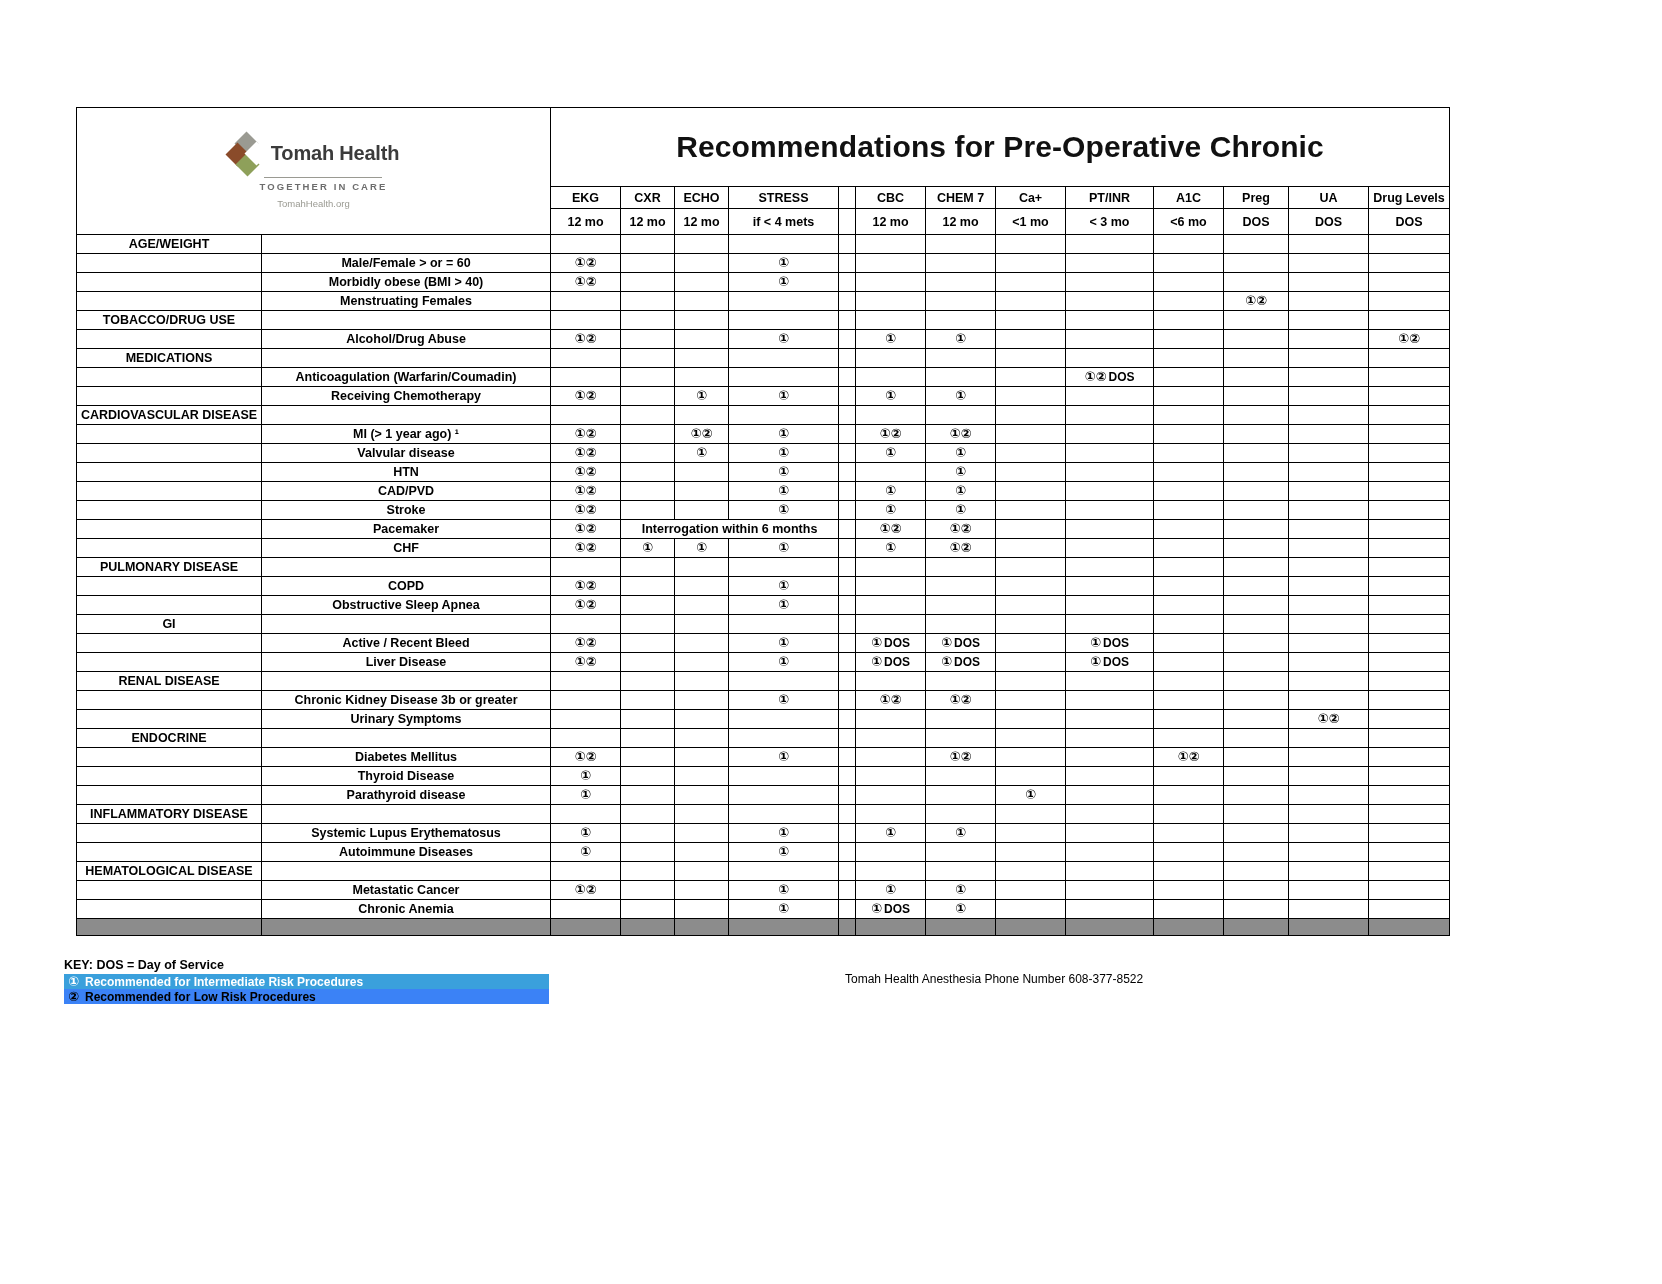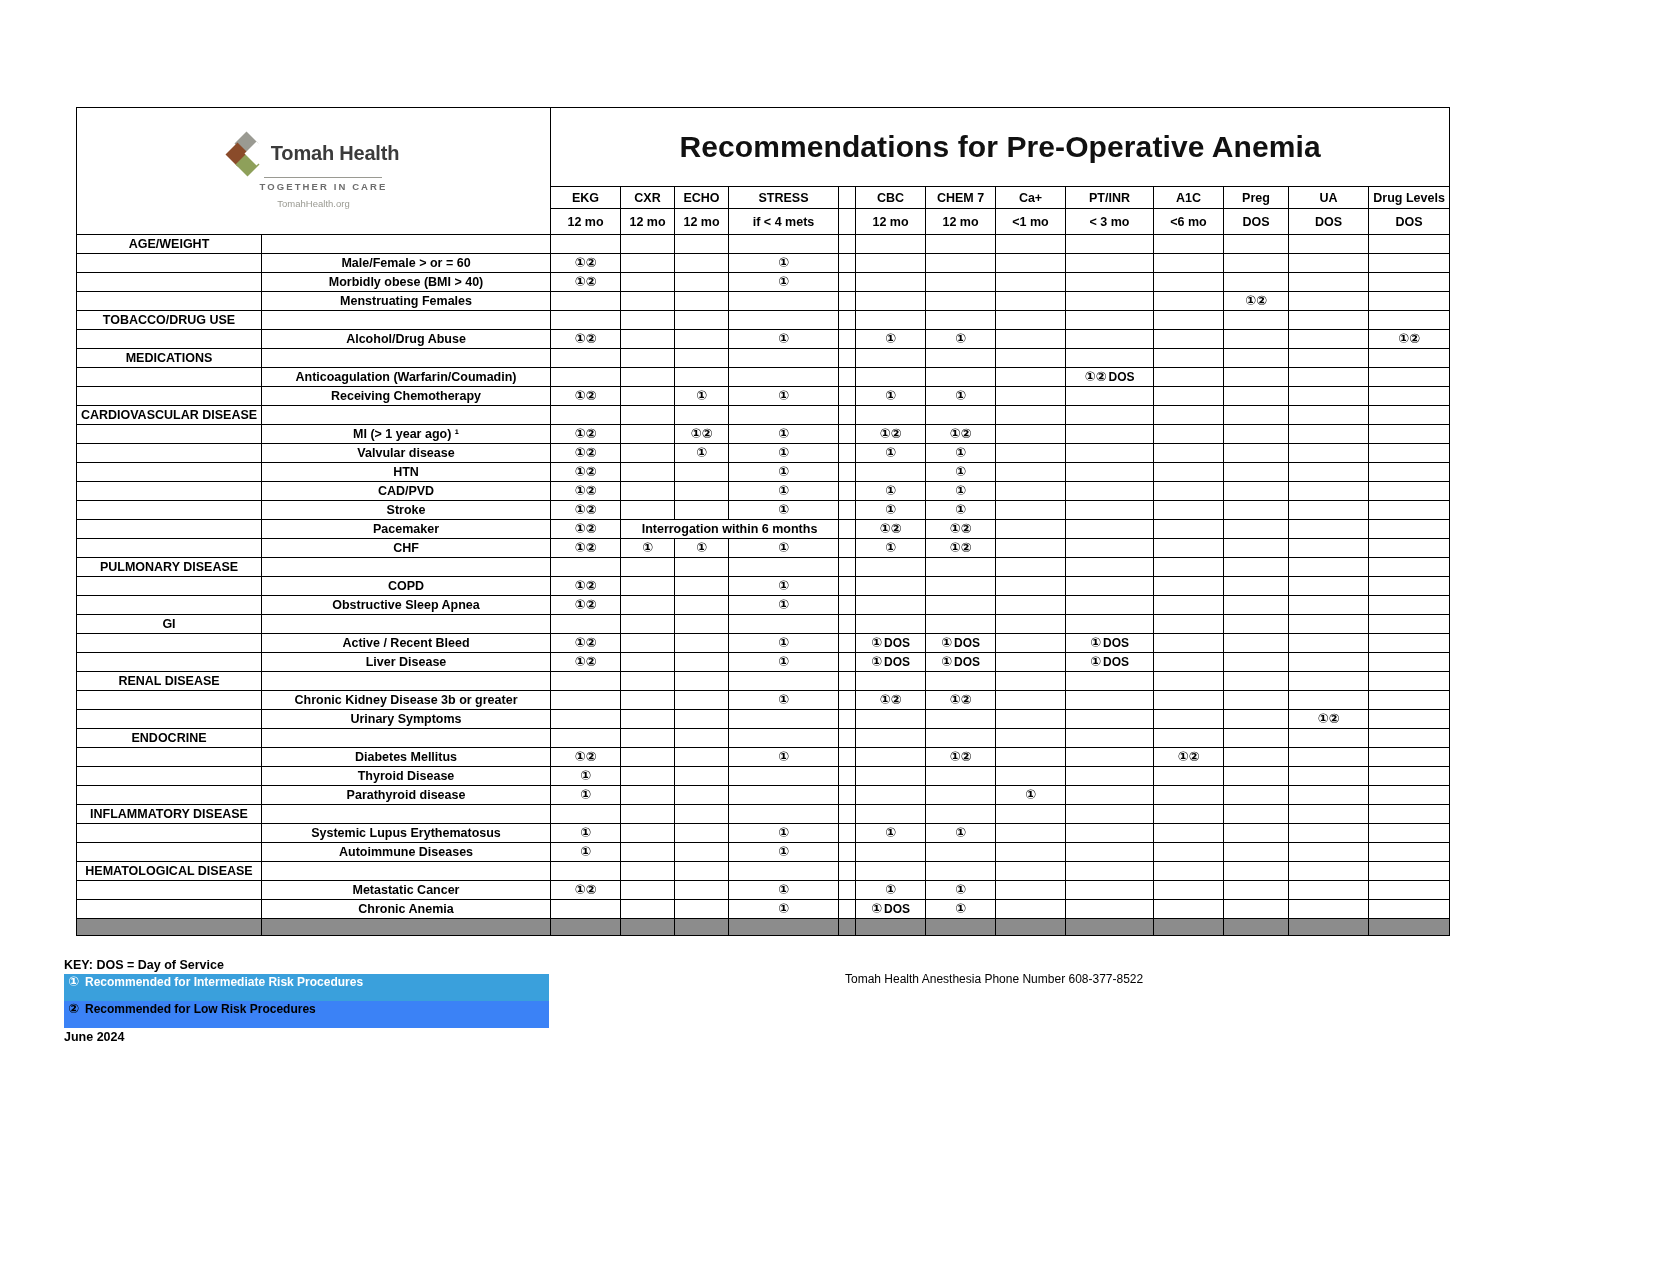--- a/index.html
+++ b/index.html
@@ -74,21 +74,21 @@
   
   .mk { display:inline-block; font-family:"DejaVu Sans", sans-serif; font-size:13px; line-height:1; }
   .dos { font-size:12px; margin-left:2px; }
 
   
   .footstrip td { background:#8c8c8c; height:17px; }
 
   
   .legend { position:absolute; left:64px; top:958px; width:700px; }
   .key-line { font-size:12.5px; font-weight:bold; color:#000; margin-bottom:2px; }
-  .key-bar { width:485px; padding:1px 0 12px 4px; font-size:12px; font-weight:bold; color:#ffffff; }
+  .key-bar { width:485px; padding:1px 0 0 4px; font-size:12px; font-weight:bold; color:#ffffff; }
   .key-bar.blue { background:#3aa0dc; }
   .key-bar.green { background:#3b82f6; color:#000; }
   .key-bar .mk { color:#ffffff; margin-right:6px; }
   .key-bar.green .mk { color:#000; }
   .foot-note { font-size:12.5px; font-weight:bold; color:#000; margin-top:3px; }
   .foot-date { font-size:12.5px; font-weight:bold; color:#000; margin-top:2px; }
 
   .phone {
     position:absolute; left:845px; top:972px;
     font-size:12px; color:#000; font-weight:normal;
@@ -129,21 +129,21 @@
                   <span class="dia rt"></span>
                 </div>
                 <div class="logo-name">Tomah Health</div>
               </div>
               <div class="logo-rule"></div>
               <div class="logo-tag">TOGETHER IN CARE</div>
               <div class="logo-url">TomahHealth.org</div>
             </div>
           </td>
           <td class="title-cell" colspan="13" style="height:79px">
-            <div class="title-text">Recommendations for Pre-Operative Anemia</div>
+            <div class="title-text">Recommendations for Pre-Operative Chronic</div>
           </td>
         </tr>
         <tr class="hdr">
           <td>EKG</td>
           <td>CXR</td>
           <td>ECHO</td>
           <td>STRESS</td>
           <td class="spacer"></td>
           <td>CBC</td>
           <td>CHEM 7</td>
@@ -800,18 +800,17 @@
   </table>
 
   <div class="legend">
     <div class="key-line">KEY:   DOS = Day of Service</div>
     <div class="key-bar blue">
       <span class="mk">①</span><span>Recommended for Intermediate Risk Procedures</span>
     </div>
     <div class="key-bar green">
       <span class="mk">②</span><span>Recommended for Low Risk Procedures</span>
     </div>
-    <div class="foot-date">June 2024</div>
   </div>
 
   <div class="phone">Tomah Health Anesthesia Phone Number 608-377-8522</div>
 
 </div>
 
 </body></html>

